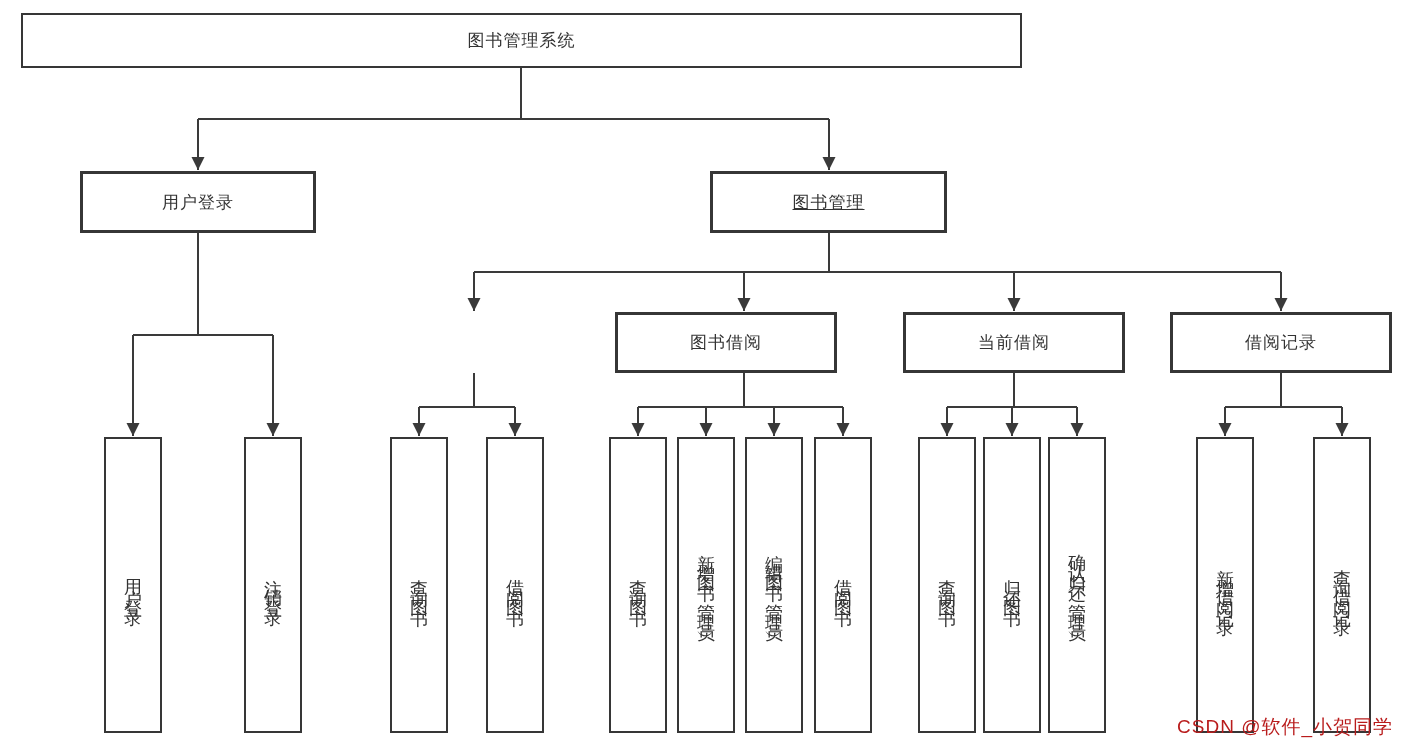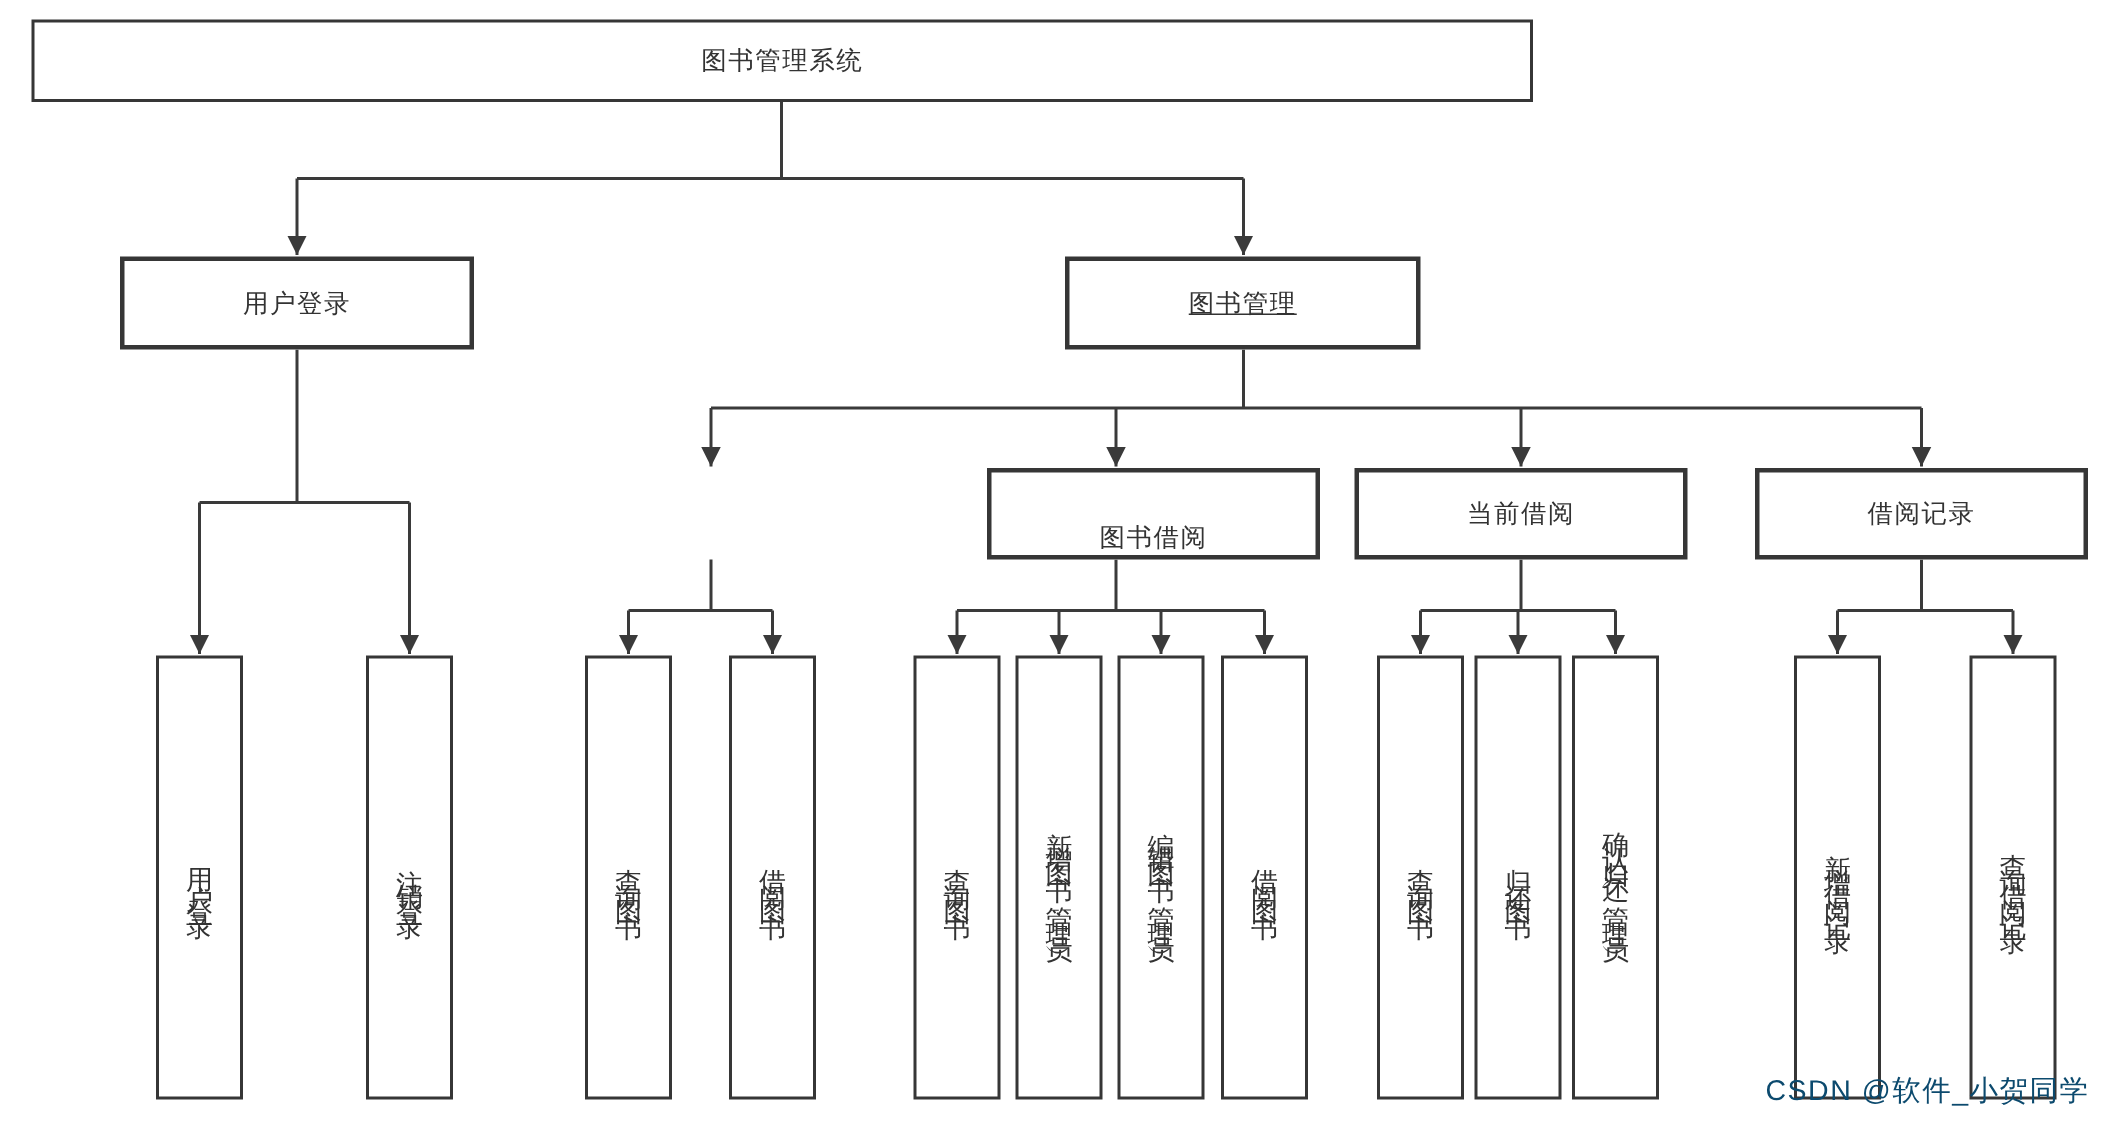--- a/index.html
+++ b/index.html
@@ -38,41 +38,41 @@
     writing-mode: vertical-rl;
     text-orientation: mixed;
     letter-spacing: 10px;
     line-height: 1;
   }
   .root-box   { left: 21px;  top: 13px;  width: 1001px; height: 55px; }
   .l1-a       { left: 80px;  top: 171px; width: 236px;  height: 62px; }
   .l1-b       { left: 710px; top: 171px; width: 237px;  height: 62px; text-decoration: underline; }
   .l2         { top: 312px;  width: 222px; height: 61px; }
   .l2-a { left: 363px; }
-  .l2-b { left: 658px; align-items: flex-end; }
+  .l2-b { left: 615px; }
   .l2-c { left: 903px; }
   .l2-d { left: 1170px; }
   .leaf-0  { left: 104px; }
   .leaf-1  { left: 244px; }
   .leaf-2  { left: 390px; }
   .leaf-3  { left: 486px; }
   .leaf-4  { left: 609px; }
   .leaf-5  { left: 677px; }
   .leaf-6  { left: 745px; }
   .leaf-7  { left: 814px; }
   .leaf-8  { left: 918px; }
   .leaf-9  { left: 983px; }
   .leaf-10 { left: 1048px; }
   .leaf-11 { left: 1196px; }
   .leaf-12 { left: 1313px; }
   .watermark {
     position: absolute;
     right: 12px;
     bottom: 7px;
-    color: #0c4a6e;
+    color: #b91c1c;
     font-size: 19px;
     letter-spacing: 1px;
     white-space: nowrap;
   }
   svg path.line { stroke: #3a3a3a; stroke-width: 2px; fill: none; }
 </style>
 </head>
 <body>
 
 <div class="canvas">

